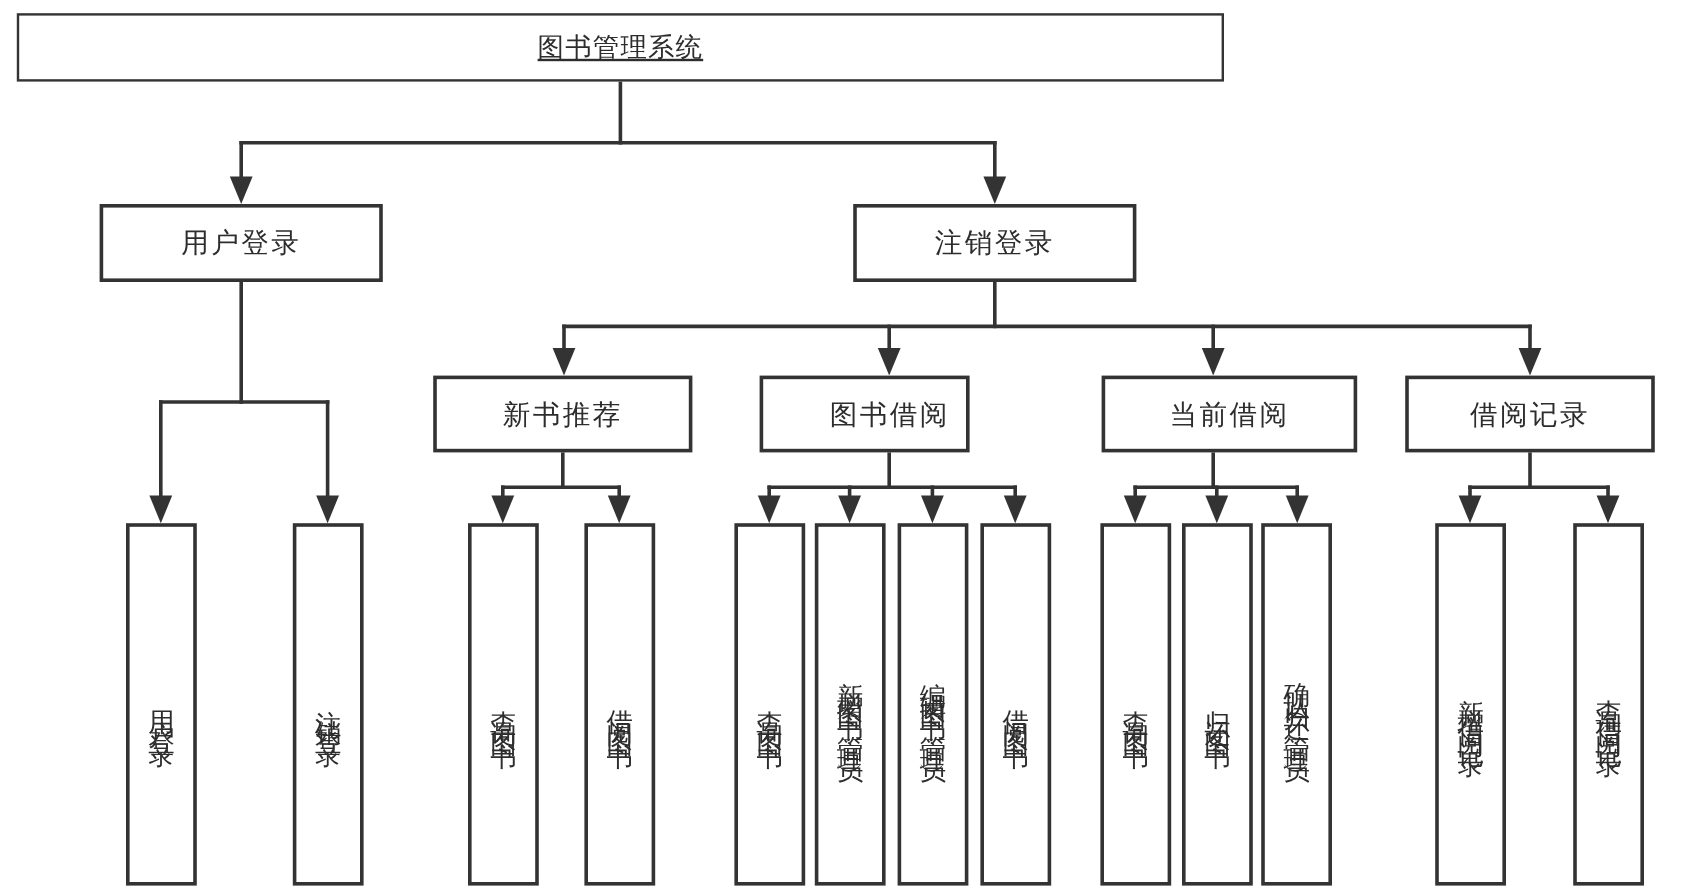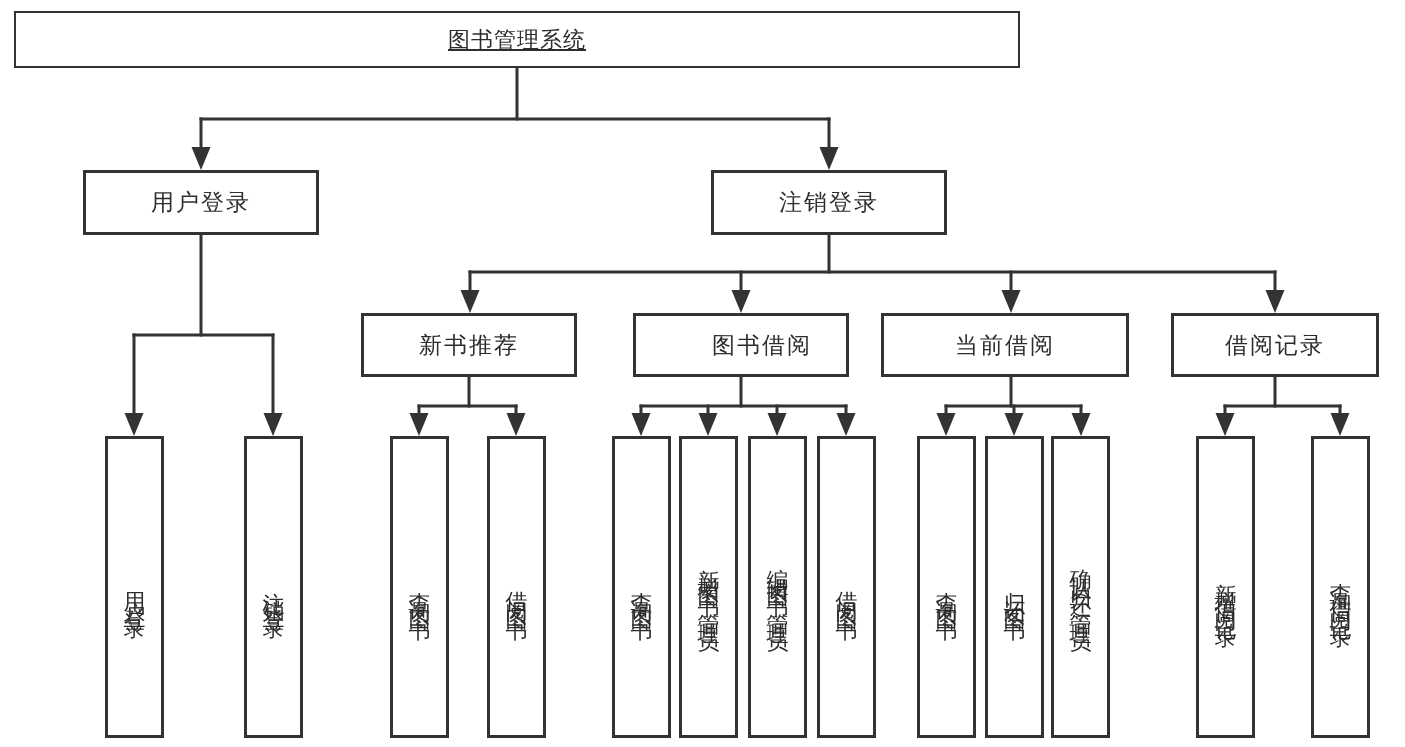--- a/index.html
+++ b/index.html
@@ -113,24 +113,24 @@
   <div class="node h" style="left:83px;top:170px;width:236px;height:65px;">
     <span>用户登录</span>
   </div>
   <div class="node h" style="left:711px;top:170px;width:236px;height:65px;">
     <span>注销登录</span>
   </div>
 
   <div class="node h" style="left:361px;top:313px;width:216px;height:64px;">
     <span>新书推荐</span>
   </div>
-  <div class="node h" style="left:633px;top:313px;width:216px;height:64px;padding-left:42px;">
+  <div class="node h" style="left:633px;top:313px;width:175px;height:64px;padding-left:42px;">
     <span>图书借阅</span>
   </div>
-  <div class="node h" style="left:881px;top:313px;width:248px;height:64px;">
+  <div class="node h" style="left:918px;top:313px;width:213px;height:64px;">
     <span>当前借阅</span>
   </div>
   <div class="node h" style="left:1171px;top:313px;width:208px;height:64px;">
     <span>借阅记录</span>
   </div>
 
   <div class="node v" style="left:105px;top:436px;width:59px;height:302px;">
     <span>用户登录</span>
   </div>
   <div class="node v" style="left:244px;top:436px;width:59px;height:302px;">

